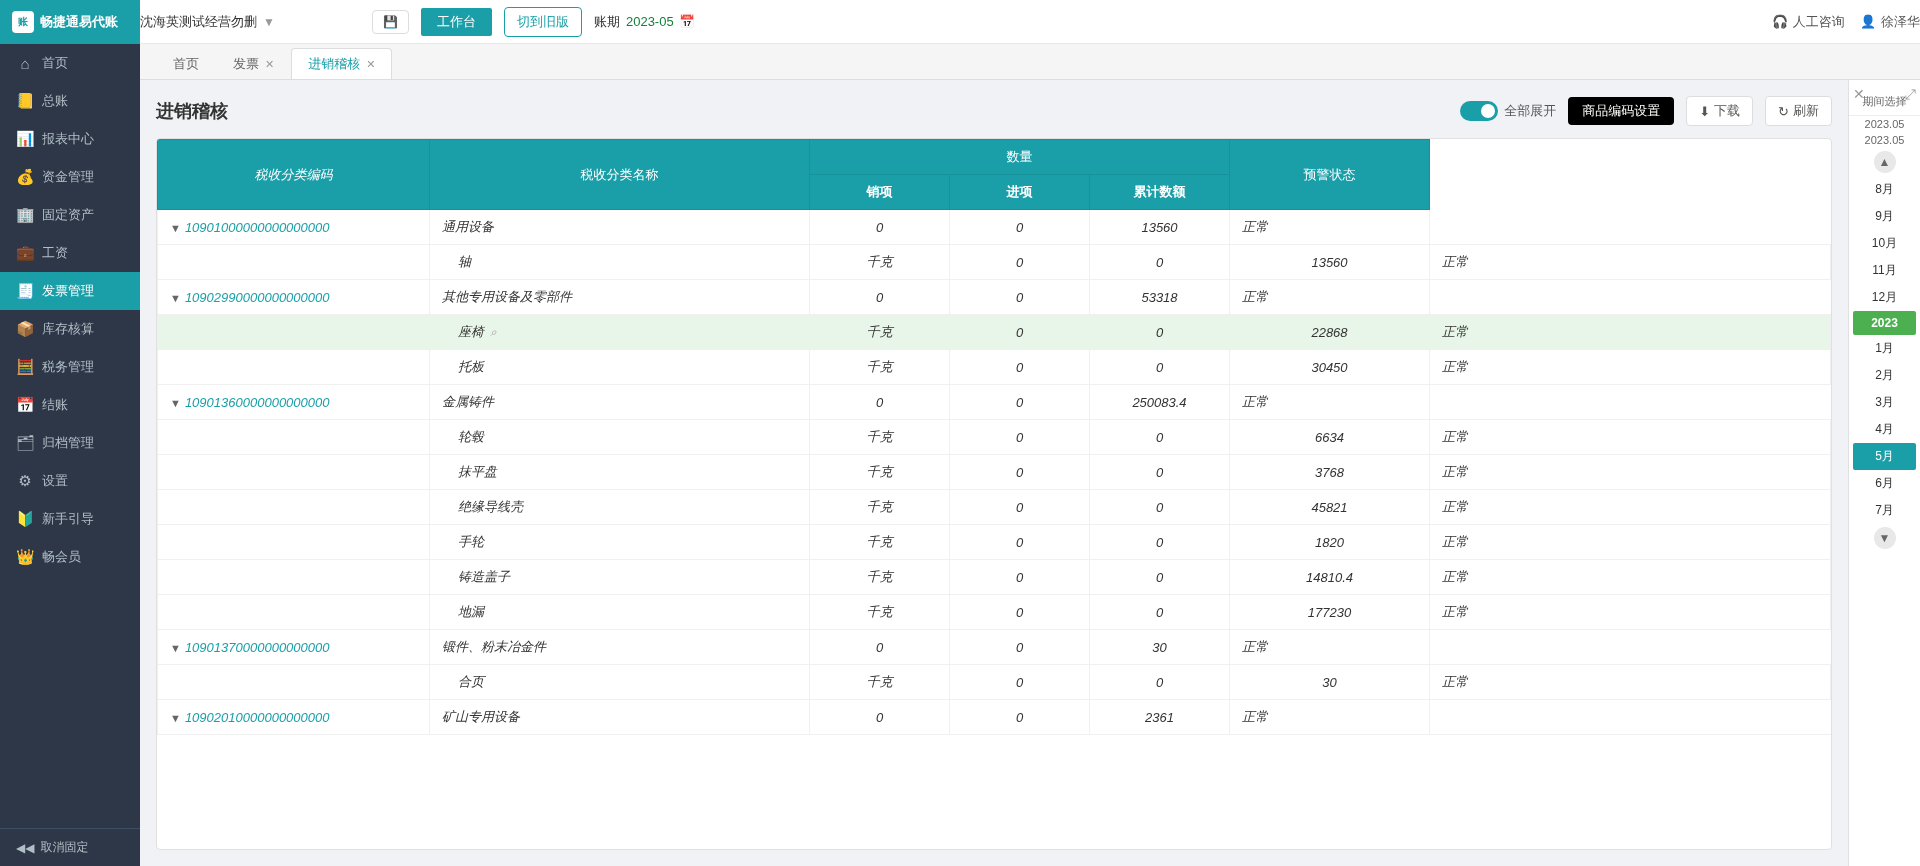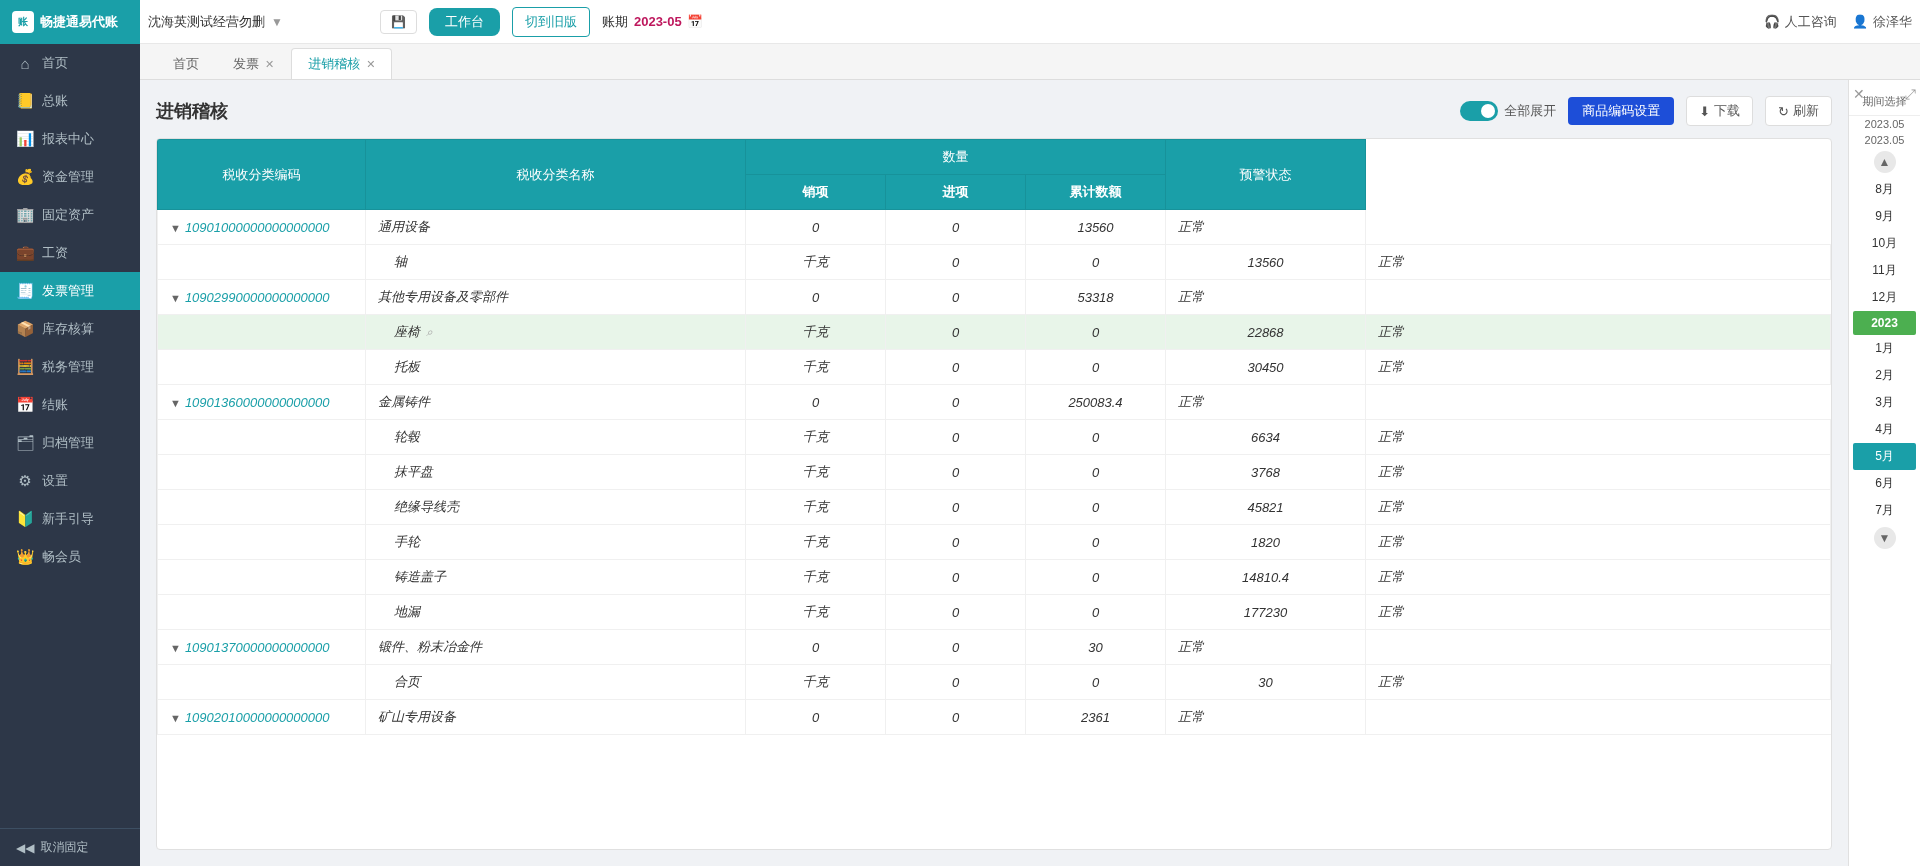--- a/index.html
+++ b/index.html
@@ -69,21 +69,21 @@
       flex-direction: column;
       overflow: hidden;
     }
 
     
     .topbar {
       background: white;
       height: 44px;
       display: flex;
       align-items: center;
-      padding: 0 8px;
+      padding: 0 0;
       border-bottom: 1px solid #e8e8e8;
       gap: 12px;
       flex-shrink: 0;
     }
     .topbar-company {
       display: flex;
       align-items: center;
       gap: 6px;
       font-size: 13px;
       color: #333;
@@ -100,21 +100,21 @@
       cursor: pointer;
       color: #555;
       display: flex;
       align-items: center;
       gap: 4px;
     }
     .topbar-btn-primary {
       background: #1a9fa8;
       color: white;
       border: none;
-      border-radius: 8px;
+      border-radius: 2px;
       padding: 5px 16px;
       font-size: 13px;
       cursor: pointer;
     }
     .topbar-btn-outline {
       background: white;
       border: 1px solid #1a9fa8;
       color: #1a9fa8;
       border-radius: 4px;
       padding: 5px 12px;
@@ -216,21 +216,21 @@
       position: absolute;
       right: 3px;
       top: 3px;
       width: 14px;
       height: 14px;
       background: white;
       border-radius: 50%;
     }
 
     .action-btn {
-      background: #1d4ed8;
+      background: #000000;
       color: white;
       border: none;
       border-radius: 4px;
       padding: 5px 14px;
       font-size: 13px;
       cursor: pointer;
     }
     .action-btn-outline {
       background: white;
       border: 1px solid #ddd;
@@ -434,21 +434,21 @@
       <span class="topbar-company-name">沈海英测试经营勿删</span>
       <span style="color:#999; font-size:12px;">▼</span>
     </div>
     <button class="topbar-btn">
       <span>💾</span>
     </button>
     <button class="topbar-btn-primary">工作台</button>
     <button class="topbar-btn-outline">切到旧版</button>
     <div class="topbar-period">
       <span>账期</span>
-      <span style="color:#be185d;font-weight:bold;">2023-05</span>
+      <span style="color:#15803d;">2023-05</span>
       <span>📅</span>
     </div>
     <div class="topbar-right">
       <div class="topbar-user">
         <span>🎧</span>
         <span>人工咨询</span>
       </div>
       <div class="topbar-user">
         <span>👤</span>
         <span>徐泽华</span>
@@ -489,21 +489,21 @@
             <span>↻</span>
             <span>刷新</span>
           </button>
         </div>
       </div>
 
       <div class="table-container">
         <table>
           <thead>
             <tr>
-              <th rowspan="2" style="width:208px;">税收分类编码</th>
+              <th rowspan="2" style="width:272px;font-style:italic;">税收分类编码</th>
               <th rowspan="2" style="width:380px;">税收分类名称</th>
               <th colspan="3">数量</th>
               <th rowspan="2" style="width:200px;">预警状态</th>
             </tr>
             <tr>
               <th style="width:140px;">销项</th>
               <th style="width:140px;">进项</th>
               <th style="width:140px;">累计数额</th>
             </tr>
           </thead>

